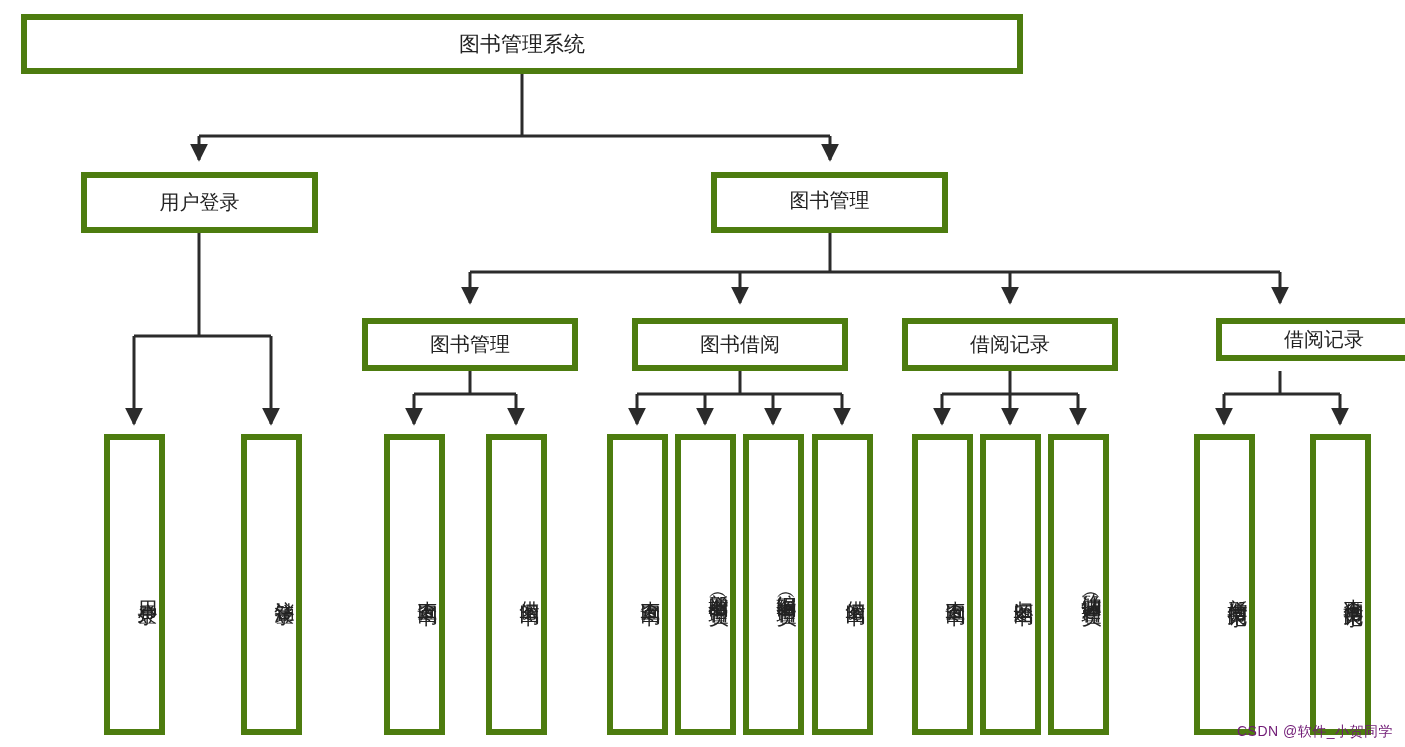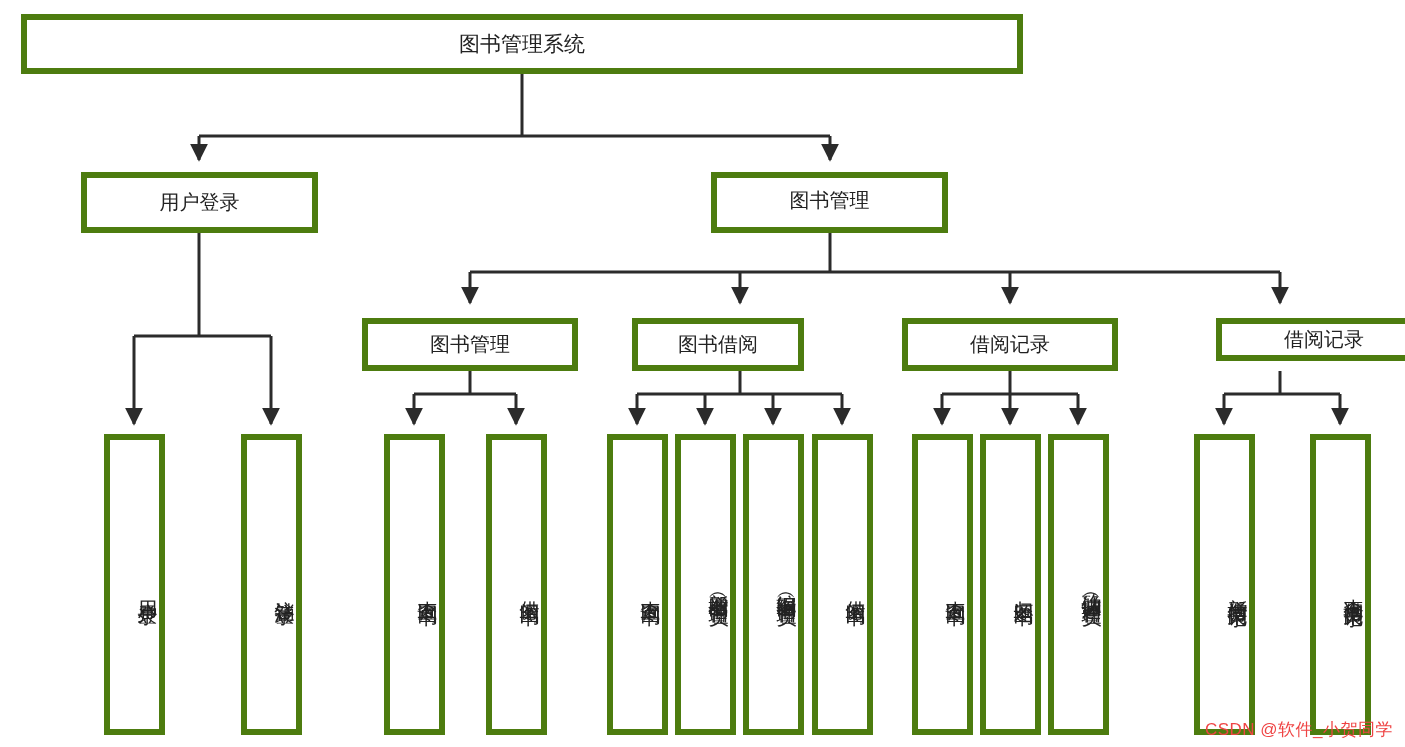--- a/index.html
+++ b/index.html
@@ -25,21 +25,21 @@
     text-orientation:upright;
     align-items:flex-start;
     justify-content:center;
     padding-top:8px;
     letter-spacing:2px;
   }
   .node.leaf.tall{padding-top:4px;}
   .label{display:block;}
   .watermark{
     position:absolute;right:12px;bottom:6px;
-    font-size:17px;color:#ef4444;
+    font-size:14px;color:#701a75;
     letter-spacing:.5px;white-space:nowrap;
     pointer-events:none;
   }
 </style>
 </head>
 <body>
 
 <div id="canvas">
 
   <svg id="wires" viewBox="0 0 1405 747" xmlns="http://www.w3.org/2000/svg">
@@ -99,21 +99,21 @@
   <div class="node h" style="left:81px;top:172px;width:237px;height:61px;">
     <span class="label">用户登录</span>
   </div>
   <div class="node h" style="left:711px;top:172px;width:237px;height:61px;font-family:Liberation Mono, monospace;">
     <span class="label">图书管理</span>
   </div>
 
   <div class="node h" style="left:362px;top:318px;width:216px;height:53px;">
     <span class="label">图书管理</span>
   </div>
-  <div class="node h" style="left:632px;top:318px;width:172px;height:53px;">
+  <div class="node h" style="left:632px;top:318px;width:216px;height:53px;">
     <span class="label">图书借阅</span>
   </div>
   <div class="node h" style="left:902px;top:318px;width:216px;height:53px;">
     <span class="label">借阅记录</span>
   </div>
   <div class="node h" style="left:1172px;top:318px;width:216px;height:43px;margin-left:44px;">
     <span class="label">借阅记录</span>
   </div>
 
   <div class="node leaf" style="left:104px;top:434px;width:61px;height:301px;">

